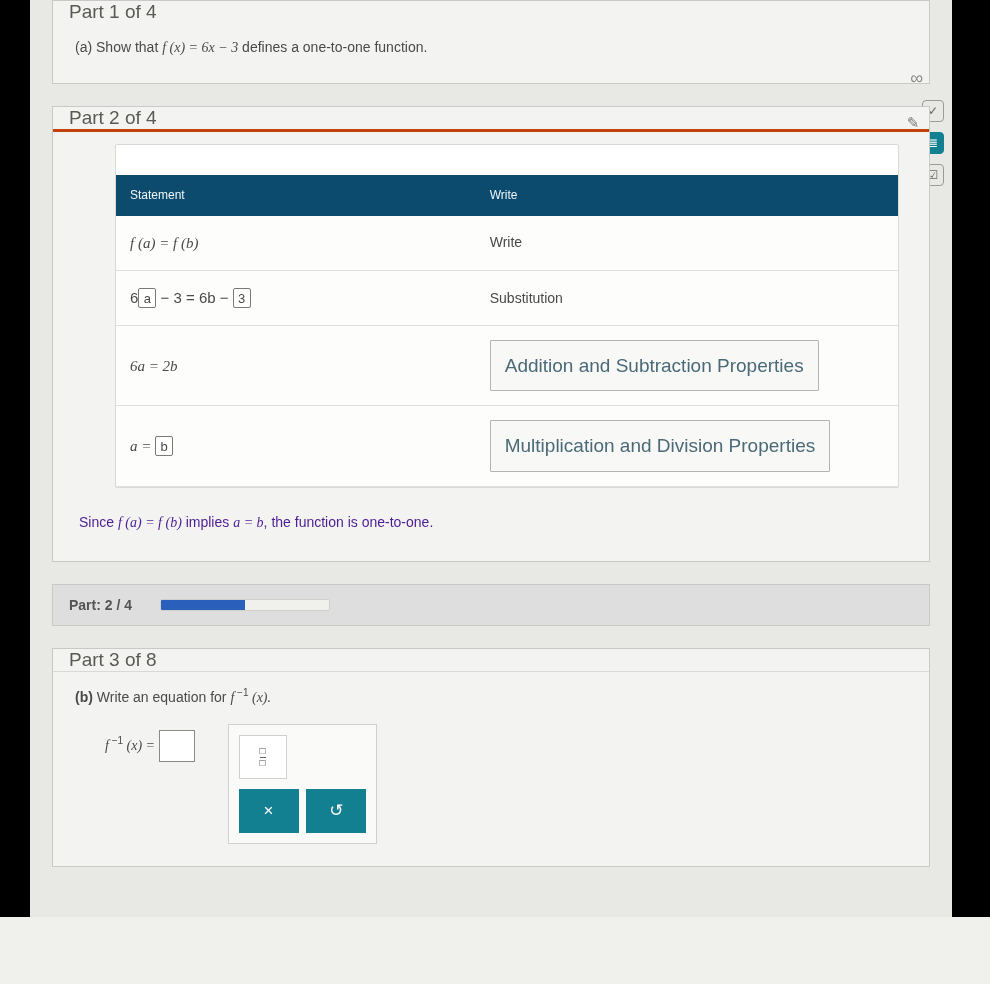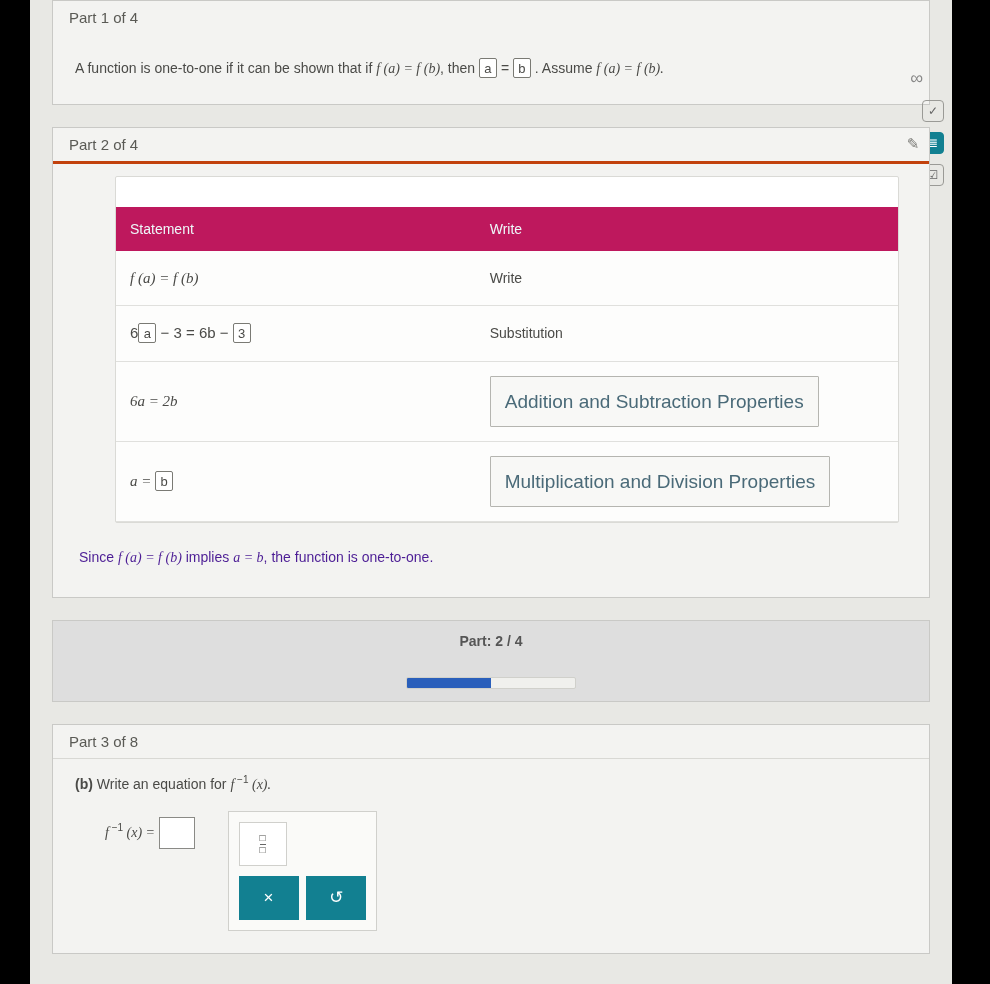--- a/index.html
+++ b/index.html
@@ -21,48 +21,48 @@
     padding: 0 22px 28px 22px;
     position: relative;
   }
   .part-card {
     background: #f3f3f1;
     border: 1px solid #c9c9c6;
     margin-bottom: 22px;
     position: relative;
   }
   .part-header {
-    padding: 8px 16px;
+    padding: 0 16px;
     color: #5a5a55;
-    font-size: 15px;
+    font-size: 19px;
   }
   .part-body {
     padding: 12px 22px 22px 22px;
     color: #4a4a47;
     line-height: 1.75;
   }
   .proof-box {
     background: #fff;
     border: 1px solid #dadad6;
     border-radius: 2px;
     margin: 0 0 0 0;
     padding: 0;
   }
   .proof-table {
     width: 100%;
     border-collapse: collapse;
     margin-top: 30px;
   }
   .proof-table th {
-    background: #be185d;
+    background: #0c4a6e;
     color: #eef8f9;
     text-align: left;
     font-weight: 500;
     padding: 10px 14px;
-    font-size: 14px;
+    font-size: 12px;
   }
   .proof-table td {
     background: #fdfdfc;
     border-bottom: 1px solid #e0e0dd;
     padding: 14px 14px;
     vertical-align: middle;
     color: #4a4a47;
   }
   .stmt { white-space: nowrap; font-size: 15px;}
   .box-input {
@@ -94,21 +94,20 @@
   }
   .progress-row {
     background: #dedede;
     border: 1px solid #c9c9c6;
     padding: 12px 16px;
     margin-bottom: 22px;
     display: flex;
     align-items: center;
     gap: 28px;
     color: #555;
-    flex-direction: column;
   }
   .progress-outer {
     width: 170px;
     height: 12px;
     background: #f0f0ed;
     border: 1px solid #d0d0cb;
     border-radius: 2px;
     overflow: hidden;
   }
   .progress-inner {
@@ -199,28 +198,25 @@
 </style>
 </head>
 <body>
 
 <div class="page">
   <div class="sheet">
 
     <div class="part-card">
       <div class="part-header">Part 1 of 4</div>
       <div class="part-body">
-        <div style="margin-top:10px">
-          <span>A function is one-to-one if it can be shown that if</span>
-          <i class="m">f (a) = f (b)</i><span>, then</span>
-          <span class="box-input">a</span>
-          <span>=</span>
-          <span class="box-input">b</span>
-          <span>. Assume</span>
-          <i class="m">f (a) = f (b).</i>
+        <div>
+          <span>(a)</span>
+          <span>Show that</span>
+          <i class="m">f (x) = 6x − 3</i>
+          <span>defines a one-to-one function.</span>
         </div>
         <span class="infinity">∞</span>
       </div>
     </div>
 
     <div class="side-icons">
       <div class="side-icon">✓</div>
       <div class="side-icon" style="background:#128091;color:#fff;border-color:#128091">≣</div>
       <div class="side-icon">☑</div>
     </div>

